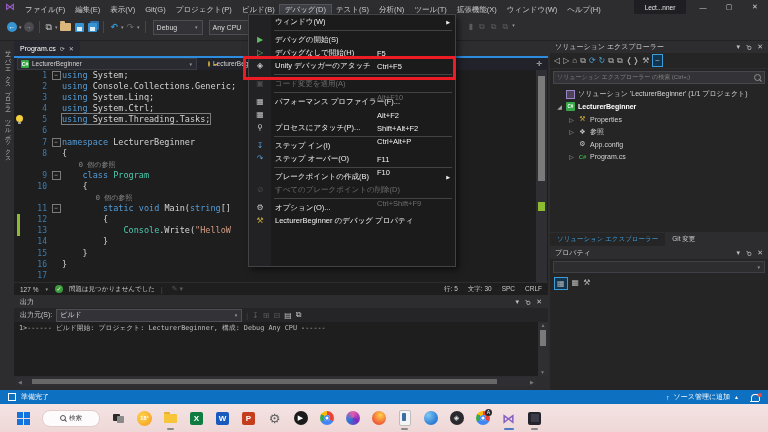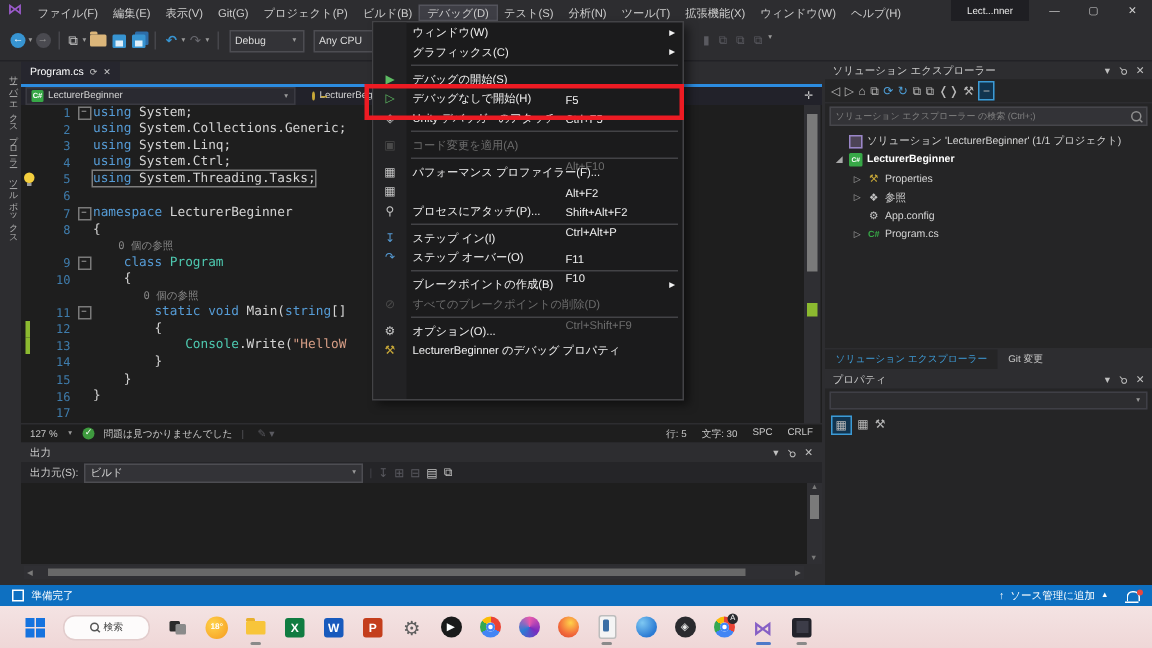--- a/index.html
+++ b/index.html
@@ -277,21 +277,21 @@
     <span class="crumb-box" style="width:52px;overflow:hidden;border:none;background:none;">
       <span class="key-ic"></span>
       <span style="white-space:nowrap;">LecturerBeginner</span>
     </span>
     <span style="position:absolute;right:6px;color:#c8c8c8;font-size:7px;">✛</span>
   </div>
 
   
   <div class="abs" id="code">
       <div class="crow"><span class="c-margin"></span><span class="c-num">1</span><span class="c-fold"><span class="foldbox">−</span></span><span class="c-text"><span class="tk-kw">using</span><span class="tk-pl"> System;</span></span></div>
-      <div class="crow"><span class="c-margin"></span><span class="c-num">2</span><span class="c-fold"></span><span class="c-text"><span class="tk-kw">using</span><span class="tk-pl"> System.Collections.Generic;</span></span></div>
+      <div class="crow"><span class="c-margin"></span><span class="c-num">2</span><span class="c-fold"></span><span class="c-text"><span class="tk-kw">using</span><span class="tk-pl"> Console.Collections.Generic;</span></span></div>
       <div class="crow"><span class="c-margin"></span><span class="c-num">3</span><span class="c-fold"></span><span class="c-text"><span class="tk-kw">using</span><span class="tk-pl"> System.Linq;</span></span></div>
       <div class="crow"><span class="c-margin"></span><span class="c-num">4</span><span class="c-fold"></span><span class="c-text"><span class="tk-kw">using</span><span class="tk-pl"> System.Ctrl;</span></span></div>
       <div class="crow"><span class="c-margin"><span class="bulb"></span></span><span class="c-num">5</span><span class="c-fold"></span><span class="c-text"><span class="codebox"><span class="tk-kw">using</span><span class="tk-pl"> System.Threading.Tasks;</span></span></span></div>
       <div class="crow"><span class="c-margin"></span><span class="c-num">6</span><span class="c-fold"></span><span class="c-text"></span></div>
       <div class="crow"><span class="c-margin"></span><span class="c-num">7</span><span class="c-fold"><span class="foldbox">−</span></span><span class="c-text"><span class="tk-kw">namespace</span><span class="tk-pl"> LecturerBeginner</span></span></div>
       <div class="crow"><span class="c-margin"></span><span class="c-num">8</span><span class="c-fold"></span><span class="c-text"><span class="tk-pl">{</span></span></div>
       <div class="crow"><span class="c-margin"></span><span class="c-num"></span><span class="c-fold"></span><span class="c-text"><span class="tk-cl">    0 個の参照</span></span></div>
       <div class="crow"><span class="c-margin"></span><span class="c-num">9</span><span class="c-fold"><span class="foldbox">−</span></span><span class="c-text"><span class="tk-pl">    </span><span class="tk-kw">class</span><span class="tk-pl"> </span><span class="tk-ty">Program</span></span></div>
       <div class="crow"><span class="c-margin"></span><span class="c-num">10</span><span class="c-fold"></span><span class="c-text"><span class="tk-pl">    {</span></span></div>
       <div class="crow"><span class="c-margin"></span><span class="c-num"></span><span class="c-fold"></span><span class="c-text"><span class="tk-cl">        0 個の参照</span></span></div>
@@ -339,21 +339,21 @@
       <span>ビルド</span>
       <span class="caret">▾</span>
     </span>
     <span style="color:#46464b;">|</span>
     <span class="o-ic dim">↧</span>
     <span class="o-ic dim">⊞</span>
     <span class="o-ic dim">⊟</span>
     <span class="o-ic">▤</span>
     <span class="o-ic">⧉</span>
   </div>
-  <div class="abs" id="out-text"></div>
+  <div class="abs" id="out-text"><div>1&gt;------ ビルド開始: プロジェクト: LecturerBeginner, 構成: Debug Any CPU ------</div></div>
   <div class="abs" id="out-vscroll">▲<div id="out-vthumb"></div><div style="position:absolute;bottom:1px;left:2px;">▼</div></div>
   <div class="abs" id="out-hscroll">
     <span class="sc-ar">◀</span>
       <div id="out-hthumb"></div>
       <span class="sc-ar" style="margin-left:auto;">▶</span>
   </div>
 
   
   <div class="abs" id="rpanel">
     <div class="p-header">
@@ -439,25 +439,20 @@
     </div>
   </div>
 
   
   <div class="abs" id="debug-menu">
       <div class="m-item">
         <span class="m-ic "></span>
         <span class="m-label">ウィンドウ(W)</span>
         <span class="m-arrow">▶</span>
       </div>
-      <div class="m-item">
-        <span class="m-ic "></span>
-        <span class="m-label">グラフィックス(C)</span>
-        <span class="m-arrow">▶</span>
-      </div>
       <div class="m-sep-h">
         <div class="m-sep" style="flex: 1 1 0%;"></div>
       </div>
       <div class="m-item">
         <span class="m-ic g-green">▶</span>
         <span class="m-label">デバッグの開始(S)</span>
         <span class="m-short">F5</span>
       </div>
       <div class="m-item">
         <span class="m-ic g-green">▷</span>

